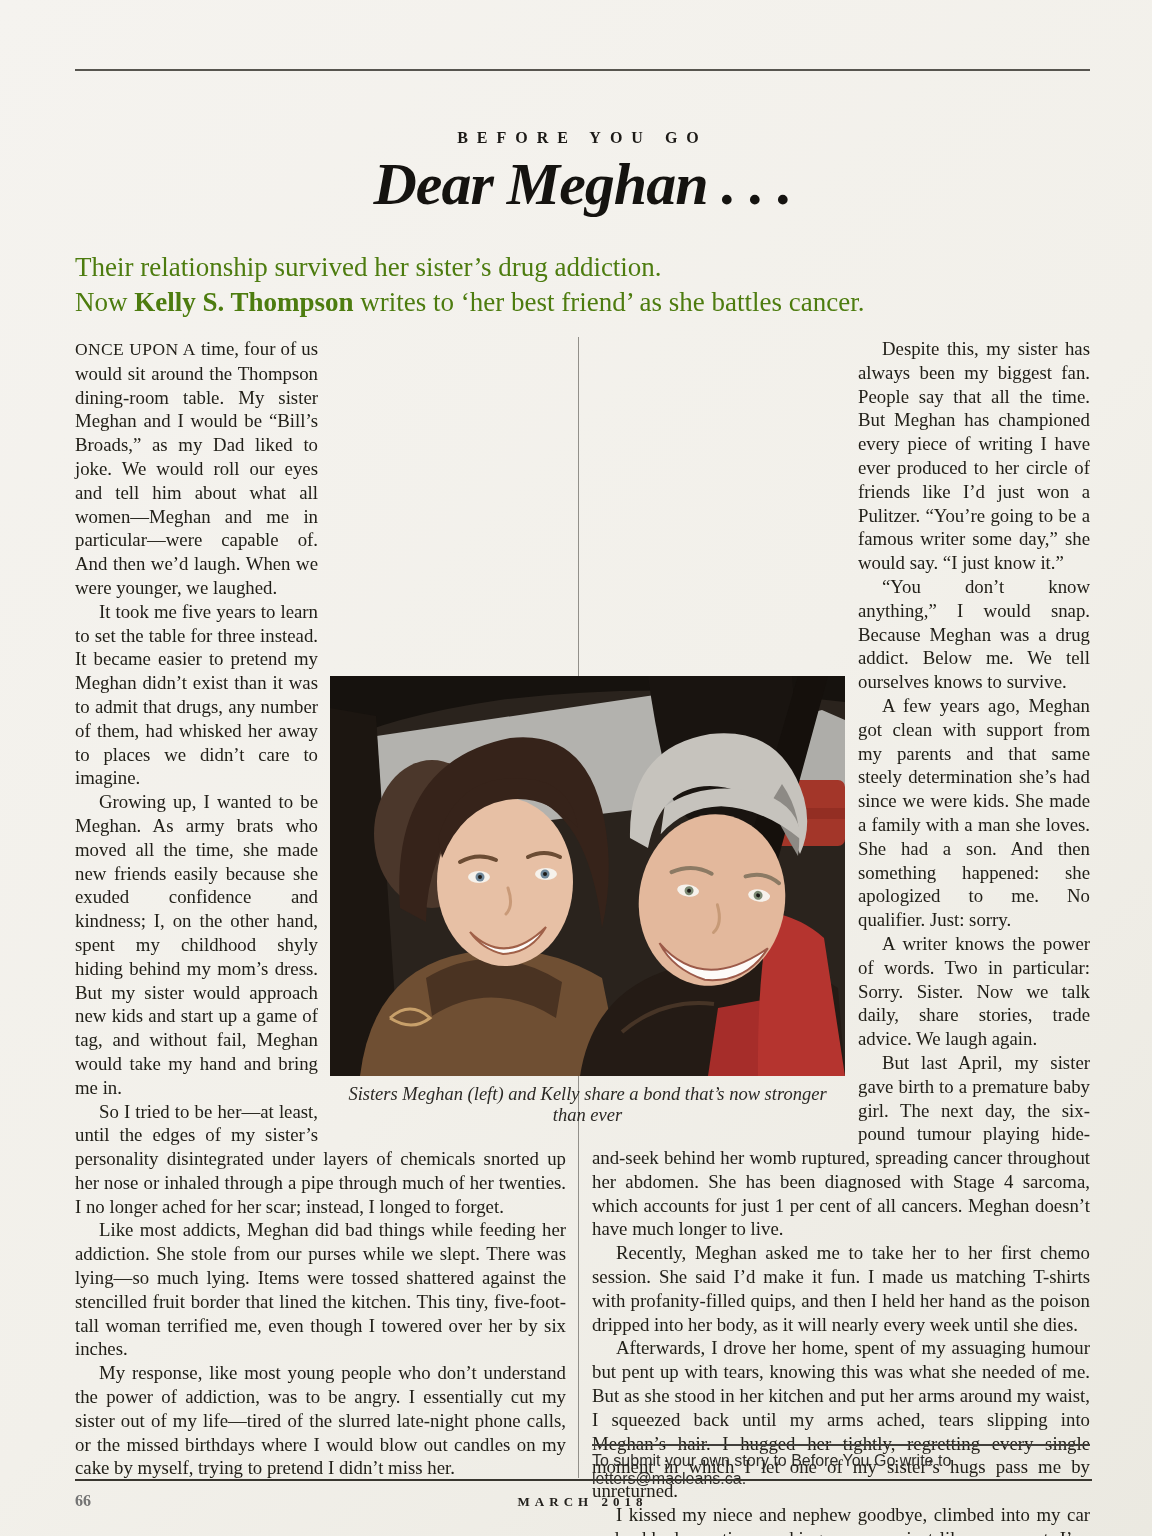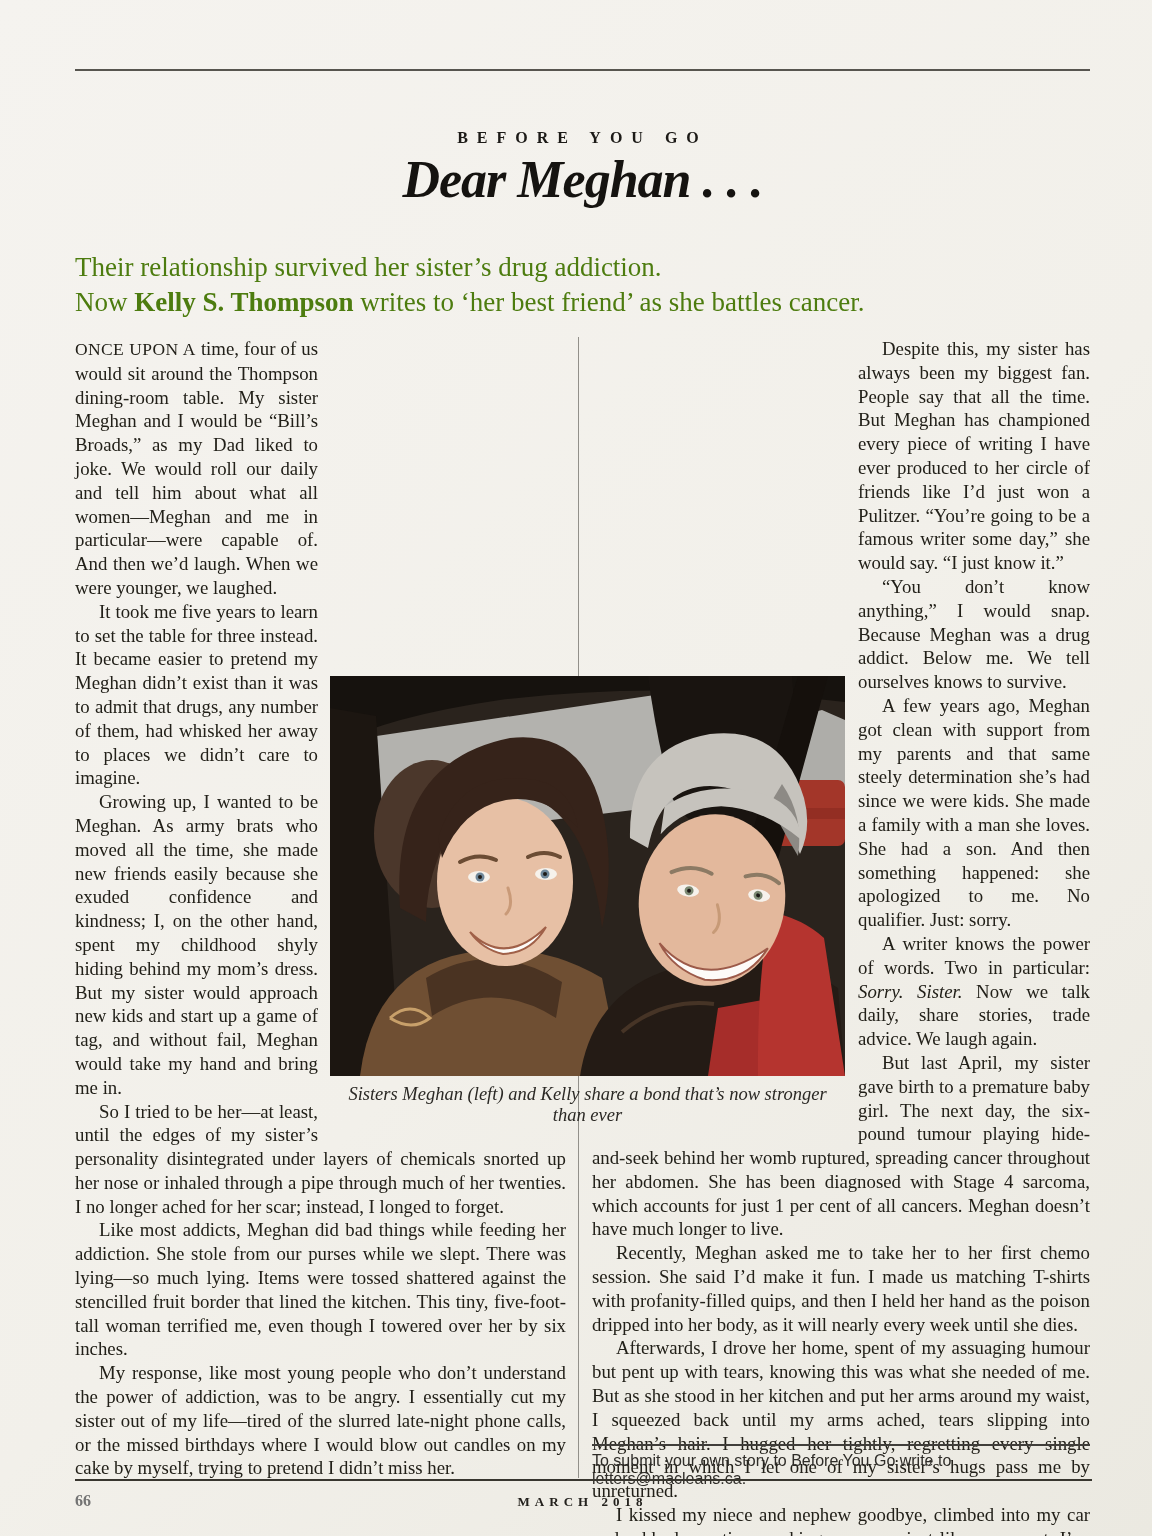--- a/index.html
+++ b/index.html
@@ -7,32 +7,32 @@
     width:1152px;height:1536px;position:relative;overflow:hidden;
     background:linear-gradient(135deg,#f5f3ef 0%,#f2f0ea 55%,#ebe9e1 100%);
     font-family:"Liberation Serif",serif;color:#23211d;
     -webkit-font-smoothing:antialiased;
   }
   .abs{position:absolute;}
   .rule-top{left:75px;top:69px;width:1015px;height:2px;background:#57554f;}
   .kicker{left:75px;top:129px;width:1015px;text-align:center;
     font-size:16px;font-weight:bold;letter-spacing:9px;color:#1c1a17;}
   .title{left:75px;top:150px;width:1015px;margin:0;text-align:center;
-    font-size:52px;font-style:italic;font-weight:600;letter-spacing:-1px;color:#151310;}
+    font-size:60px;font-style:italic;font-weight:600;letter-spacing:-1px;color:#151310;}
   .deck{left:75px;top:250px;width:1015px;text-align:left;
     font-size:27px;line-height:35px;color:#4d7c0f;}
   .deck .bold{font-weight:bold;}
   .columns{left:75px;top:337px;width:1015px;height:1141px;display:flex;align-items:stretch;}
   .col{font-size:18.8px;line-height:23.8px;text-align:justify;color:#222019;}
   .col-left{width:491px;padding-right:12px;border-right:1px solid #92908a;}
   .col-right{width:498px;padding-left:13px;}
   .body-p{margin:0;text-indent:24px;}
   .body-p.noindent{text-indent:0;}
   .sc{font-size:0.93em;letter-spacing:0.4px;}
-  .it{font-style:italic;}
+  .it{}
   .spacer-left{float:right;width:236px;height:452px;margin-top:338px;margin-left:12px;}
   .spacer-right{float:left;width:253px;height:470px;margin-top:319px;margin-right:13px;}
   .photo-block{left:330px;top:676px;width:515px;margin:0;}
   .photo-block svg{display:block;width:515px;height:400px;}
   .photo-caption{margin-top:8px;text-align:center;font-style:italic;
     font-size:18.5px;color:#2b2925;}
   .submit-rule{left:592px;top:1444px;width:498px;height:2px;background:#403e3a;}
   .submit-note{left:592px;top:1452px;width:498px;
     font-family:"Liberation Sans",sans-serif;font-size:16px;color:#2e2c28;}
   .rule-bottom{left:75px;top:1479px;width:1017px;height:2px;background:#38362f;}
@@ -50,21 +50,21 @@
 <h1 class="abs title">Dear Meghan . . .</h1>
 
 <div class="abs deck" id="deck">
     <div class="deck-line"><span>Their relationship survived her sister’s drug addiction.</span></div>
     <div class="deck-line"><span>Now </span><span class="bold">Kelly S. Thompson</span><span> writes to ‘her best friend’ as she battles cancer.</span></div>
   </div>
 
 <div class="abs columns">
   <div class="col col-left" id="col-left">
     <div class="spacer-left"></div>
-  <p class="body-p noindent"><span class="sc">ONCE UPON A</span><span> time, four of us would sit around the Thompson dining-room table. My sister Meghan and I would be “Bill’s Broads,” as my Dad liked to joke. We would roll our daily and tell him about what all women—Meghan and me in particular—were capable of. And then we’d laugh. When we were younger, we laughed.</span></p>
+  <p class="body-p noindent"><span class="sc">ONCE UPON A</span><span> time, four of us would sit around the Thompson dining-room table. My sister Meghan and I would be “Bill’s Broads,” as my Dad liked to joke. We would roll our eyes and tell him about what all women—Meghan and me in particular—were capable of. And then we’d laugh. When we were younger, we laughed.</span></p>
       <p class="body-p"><span>It took me five years to learn to set the table for three instead. It became easier to pretend my Meghan didn’t exist than it was to admit that drugs, any number of them, had whisked her away to places we didn’t care to imagine.</span></p>
       <p class="body-p"><span>Growing up, I wanted to be Meghan. As army brats who moved all the time, she made new friends easily because she exuded confidence and kindness; I, on the other hand, spent my childhood shyly hiding behind my mom’s dress. But my sister would approach new kids and start up a game of tag, and without fail, Meghan would take my hand and bring me in.</span></p>
       <p class="body-p"><span>So I tried to be her—at least, until the edges of my sister’s personality disintegrated under layers of chemicals snorted up her nose or inhaled through a pipe through much of her twenties. I no longer ached for her scar; instead, I longed to forget.</span></p>
       <p class="body-p"><span>Like most addicts, Meghan did bad things while feeding her addiction. She stole from our purses while we slept. There was lying—so much lying. Items were tossed shattered against the stencilled fruit border that lined the kitchen. This tiny, five-foot-tall woman terrified me, even though I towered over her by six inches.</span></p>
       <p class="body-p"><span>My response, like most young people who don’t understand the power of addiction, was to be angry. I essentially cut my sister out of my life—tired of the slurred late-night phone calls, or the missed birthdays where I would blow out candles on my cake by myself, trying to pretend I didn’t miss her.</span></p>
     </div>
   <div class="col col-right" id="col-right">
     <div class="spacer-right"></div>
   <p class="body-p"><span>Despite this, my sister has always been my biggest fan. People say that all the time. But Meghan has championed every piece of writing I have ever produced to her circle of friends like I’d just won a Pulitzer. “You’re going to be a famous writer some day,” she would say. “I just know it.”</span></p>
       <p class="body-p"><span>“You don’t know anything,” I would snap. Because Meghan was a drug addict. Below me. We tell ourselves knows to survive.</span></p>

